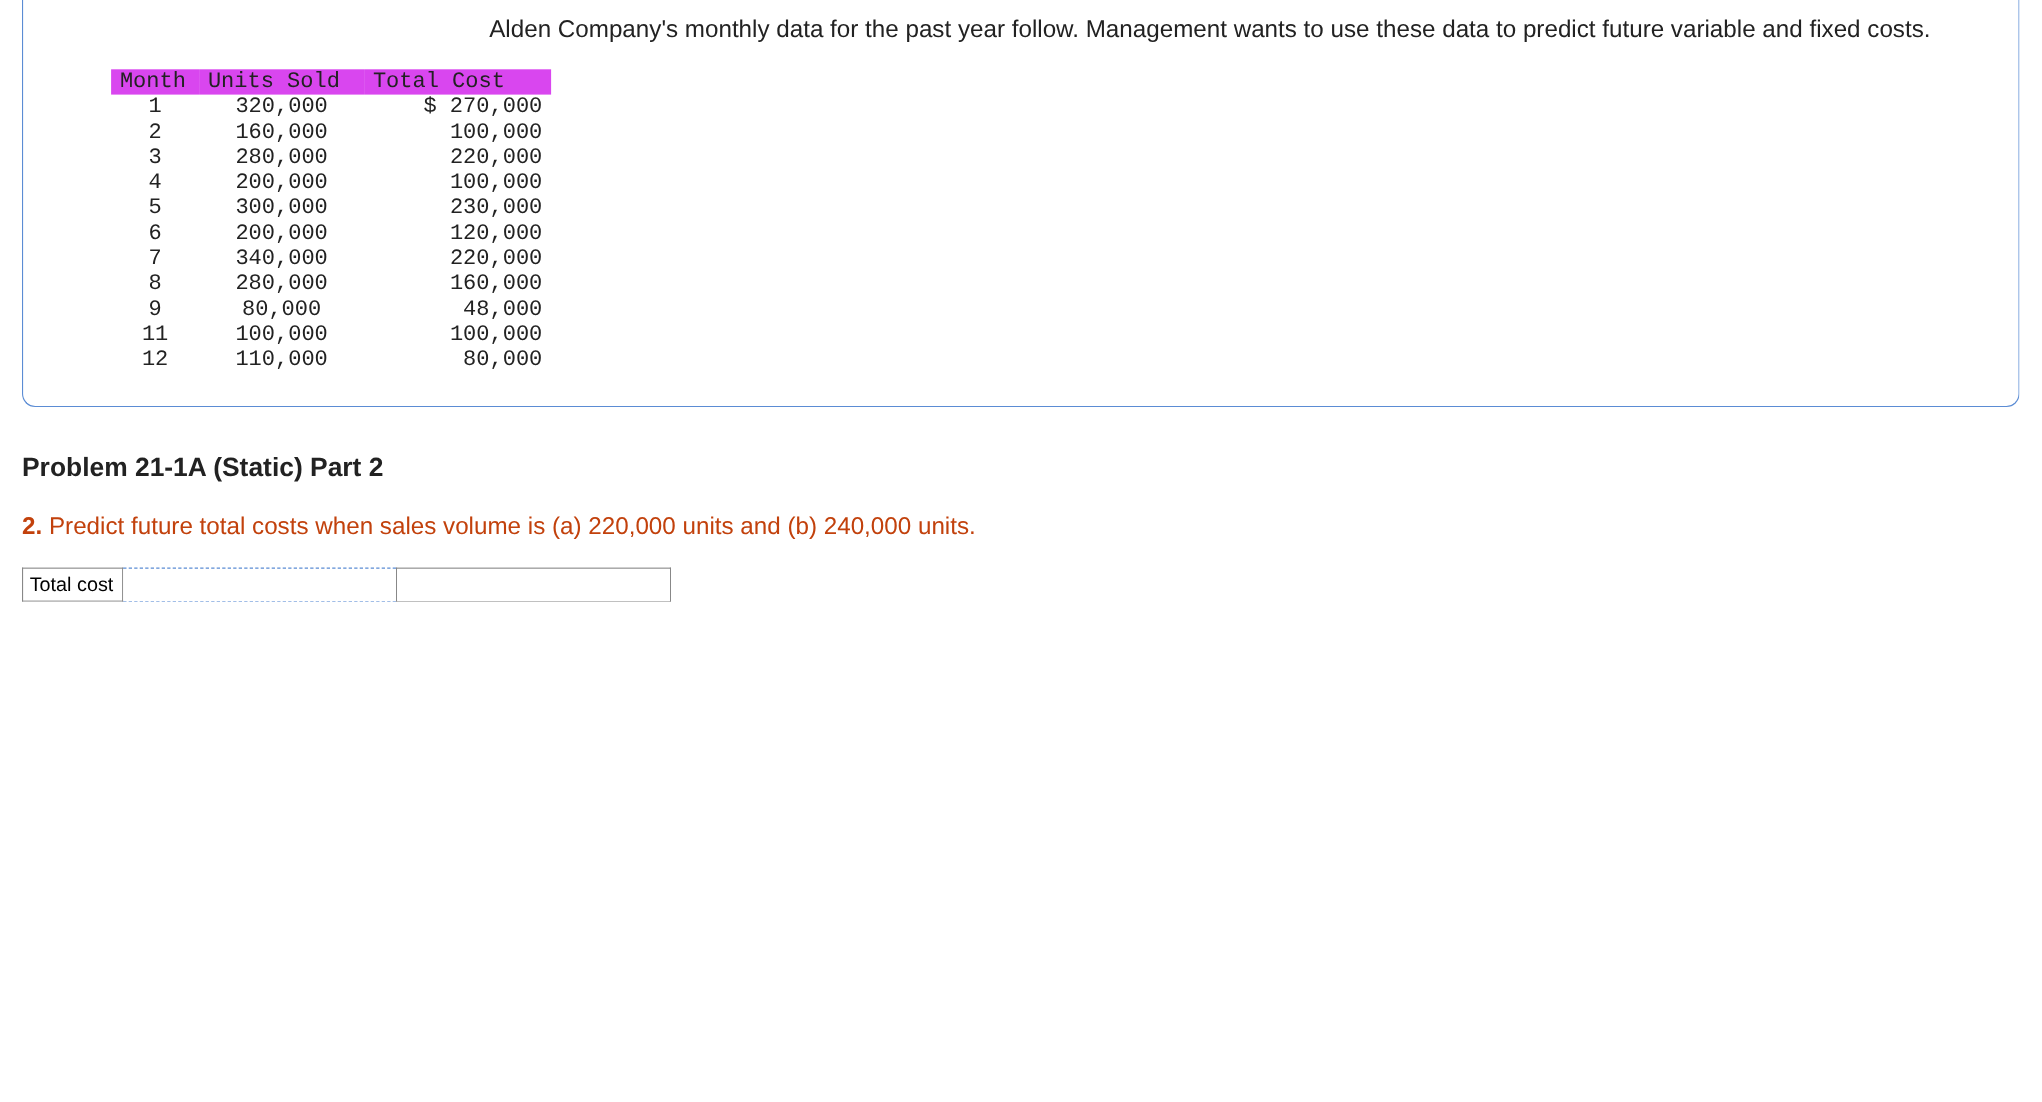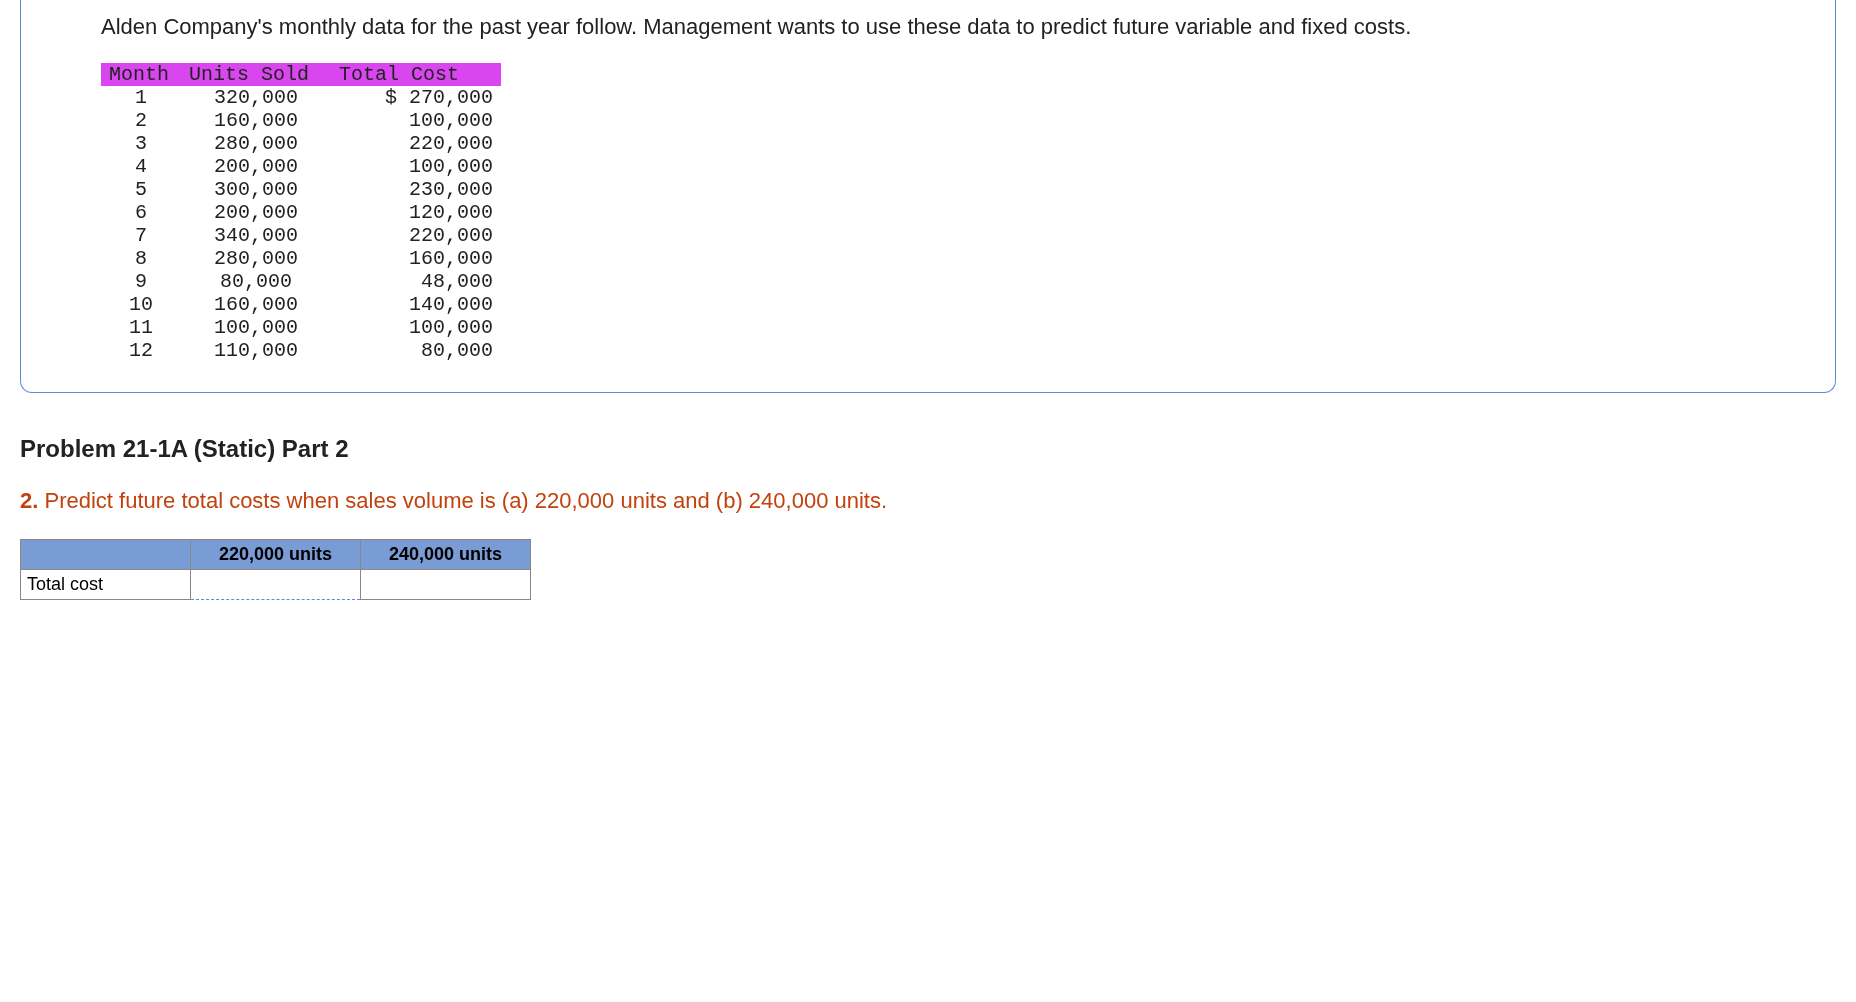--- a/index.html
+++ b/index.html
@@ -18,20 +18,21 @@
       border-top: none;
       padding: 10px 0 30px 0;
       margin: 0 20px 20px 20px;
     }
     .problem-intro {
       font-size: 22px;
       color: #222;
       padding: 0 80px;
       line-height: 1.5;
       margin-bottom: 20px;
+      text-align: right;
     }
     .data-table-wrapper {
       padding-left: 80px;
     }
     .data-table {
       font-family: 'Courier New', Courier, monospace;
       font-size: 20px;
       color: #222;
       border-spacing: 0;
     }
@@ -167,25 +168,20 @@
             <td class="col-month">8</td>
             <td class="col-units">280,000</td>
             <td class="col-cost">160,000</td>
           </tr>
           <tr>
             <td class="col-month">9</td>
             <td class="col-units">80,000</td>
             <td class="col-cost">48,000</td>
           </tr>
           <tr>
-            <td class="col-month">10</td>
-            <td class="col-units">160,000</td>
-            <td class="col-cost">140,000</td>
-          </tr>
-          <tr>
             <td class="col-month">11</td>
             <td class="col-units">100,000</td>
             <td class="col-cost">100,000</td>
           </tr>
           <tr>
             <td class="col-month">12</td>
             <td class="col-units">110,000</td>
             <td class="col-cost">80,000</td>
           </tr>
         </tbody>
@@ -195,24 +191,19 @@
 
 <h2 class="problem-title">Problem 21-1A (Static) Part 2</h2>
 
 <p class="question-line">
   <span class="num">2.</span>
   <span>Predict future total costs when sales volume is (a) 220,000 units and (b) 240,000 units.</span>
 </p>
 
 <table class="answer-table">
   <tbody>
-      <tr>
-    <td class="header-blank"></td>
-    <td class="header-col">220,000 units</td>
-    <td class="header-col">240,000 units</td>
-  </tr>
   <tr>
     <td class="row-label">Total cost</td>
     <td class="input-cell selected"><input type="text" style=""></td>
     <td class="input-cell"><input type="text" style=""></td>
   </tr>
 </tbody>
   </table>
 
 </body></html>

